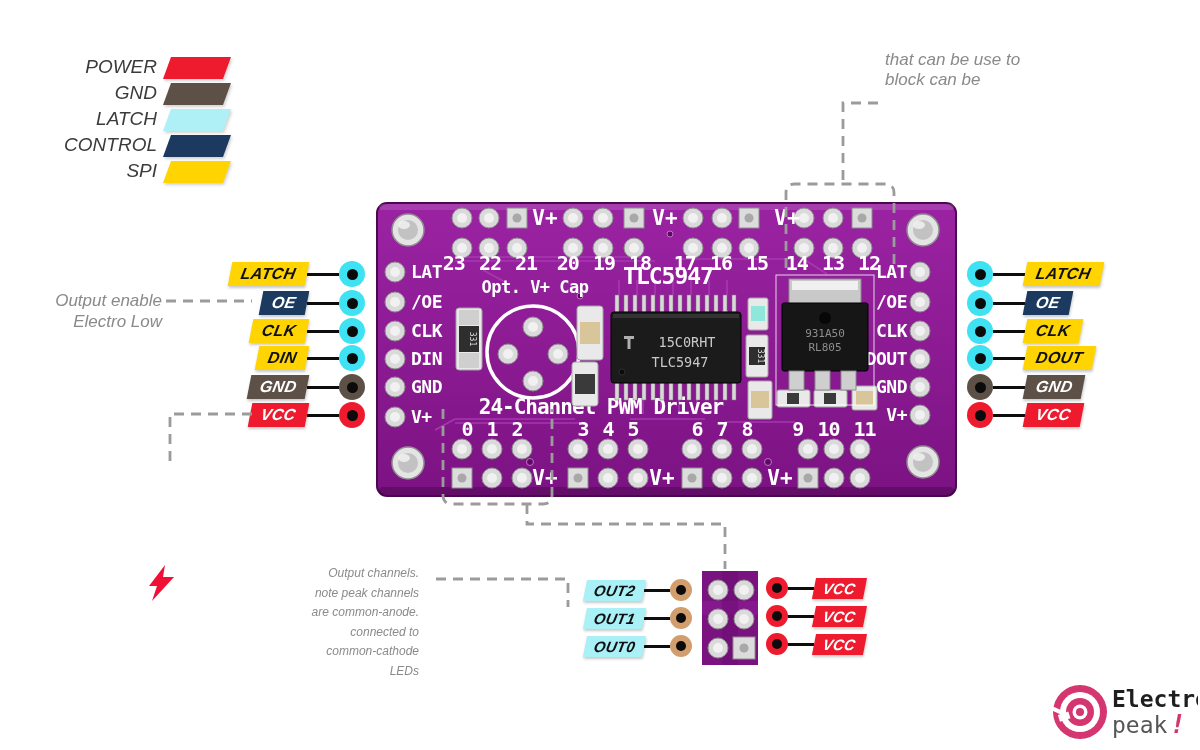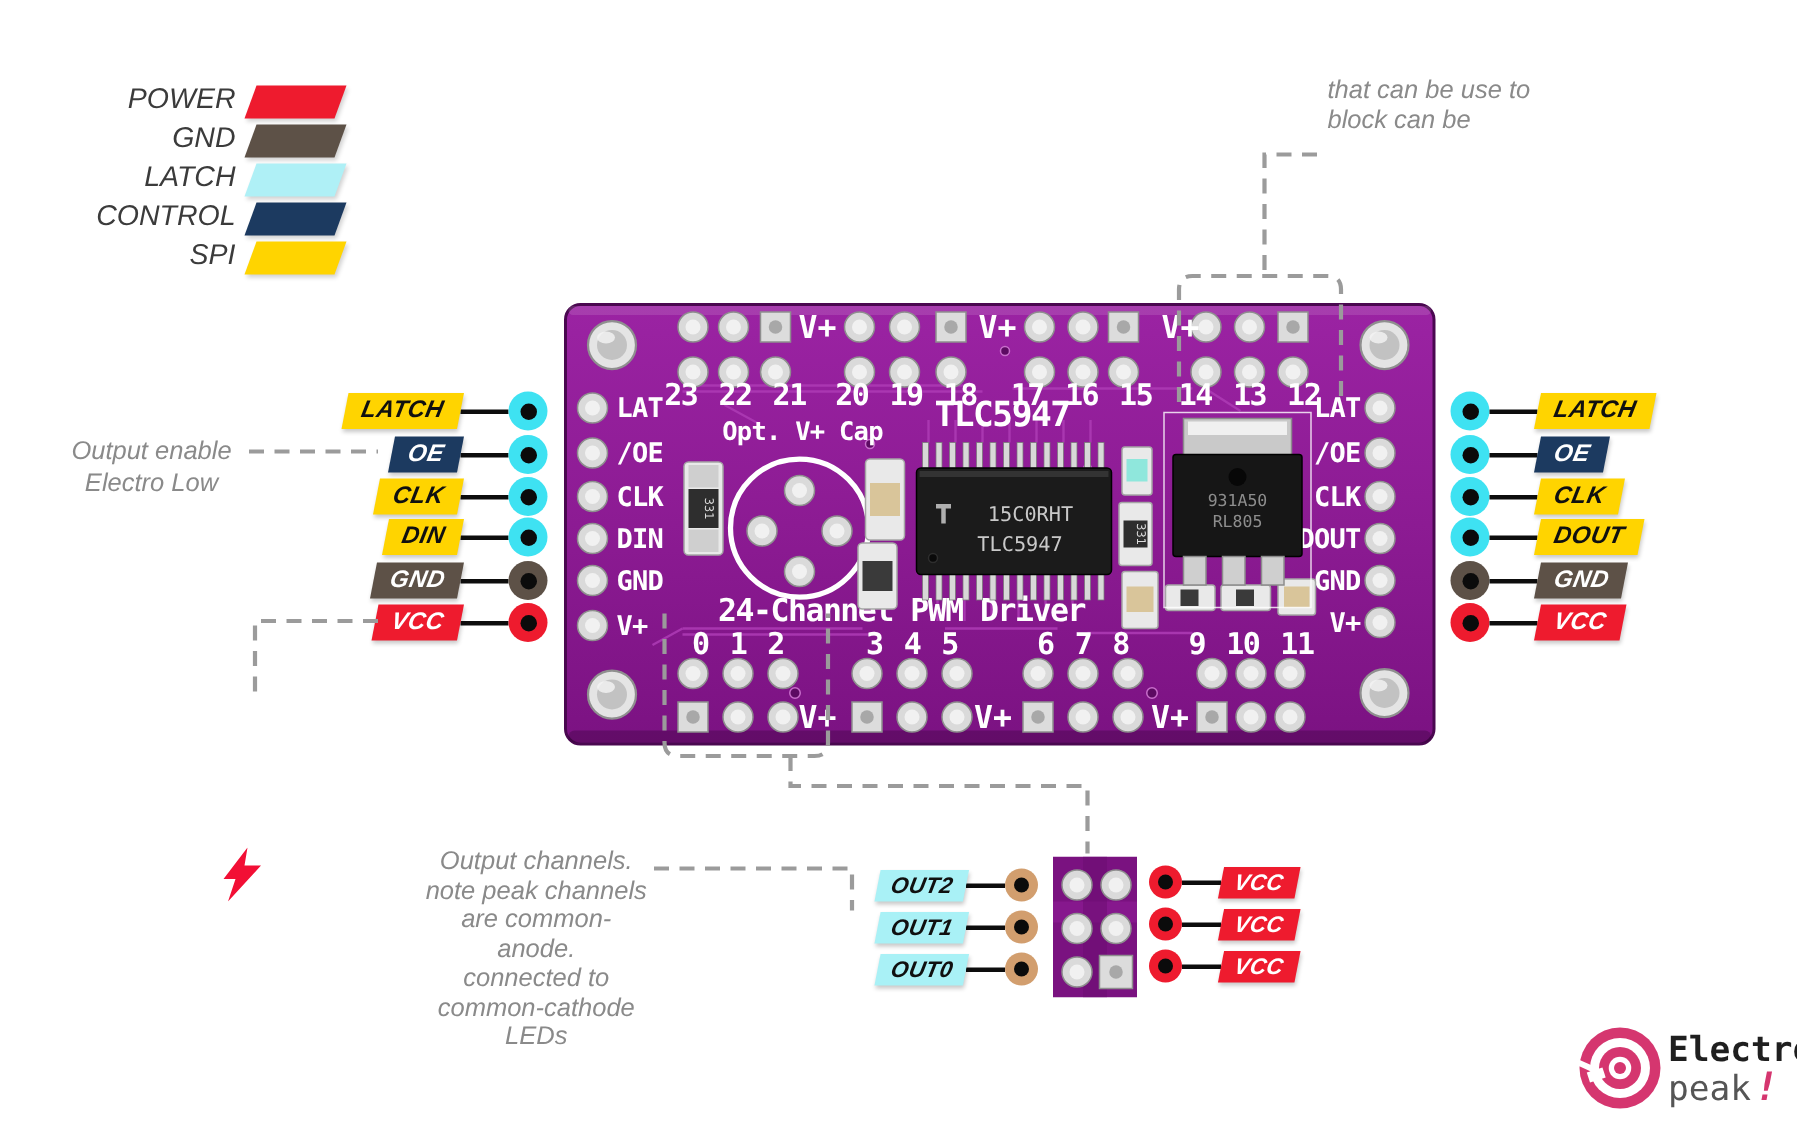--- a/index.html
+++ b/index.html
@@ -18,21 +18,21 @@
   .pin-line{width:32px;height:3px;background:#0d0d0d;}
   .pin-ring{width:26px;height:26px;border-radius:50%;display:flex;align-items:center;justify-content:center;flex:0 0 auto;}
   .pin-dot{width:11px;height:11px;border-radius:50%;background:#0b0b0b;}
   .pin-row.small .pin-ring{width:22px;height:22px;}
   .pin-row.small .pin-dot{width:10px;height:10px;}
   .pin-row.small .pin-line{width:26px;}
   .pin-row.small .pin-label{font-size:15px;padding:2px 9px;}
   
   .note{position:absolute;font:italic 17px "Liberation Sans",sans-serif;color:#8a8a8a;
         line-height:19.5px;}
-  .note.right{text-align:center;font-style:italic;}
+  .note.right{text-align:right;font-style:italic;}
   
   .abs{position:absolute;}
   svg text{font-family:"DejaVu Sans Mono",monospace;}
 </style>
 </head>
 <body>
 
 <div id="stage">
 
   <div>
@@ -472,21 +472,21 @@
     <div>that can be use to</div>
     <div>block can be</div>
   </div>
   <div class="note right" style="left:40px;top:290px;width:122px;line-height:21px">
     <div>Output enable</div>
     <div>Electro Low</div>
   </div>
   <svg class="abs" style="left:148px;top:565px" width="28" height="36" viewBox="0 0 28 36">
     <path d="M17,0 L1,21 L9,21 L4,36 L26,12 L15,12 Z" fill="#F20F35"></path>
   </svg>
-  <div class="note right" style="left:283px;top:564px;width:149px;font-size:17px">
+  <div class="note right" style="left:270px;top:564px;width:149px;font-size:12px">
     <div>Output channels.</div>
     <div>note peak channels</div>
     <div>are common-anode.</div>
     <div>connected to</div>
     <div>common-cathode</div>
     <div>LEDs</div>
   </div>
 
   <svg class="abs" style="left:0;top:0;pointer-events:none" width="1200" height="750" viewBox="0 0 1200 750">
     <g fill="none" stroke="#9B9B9B" stroke-width="2.8" stroke-dasharray="10 7">

